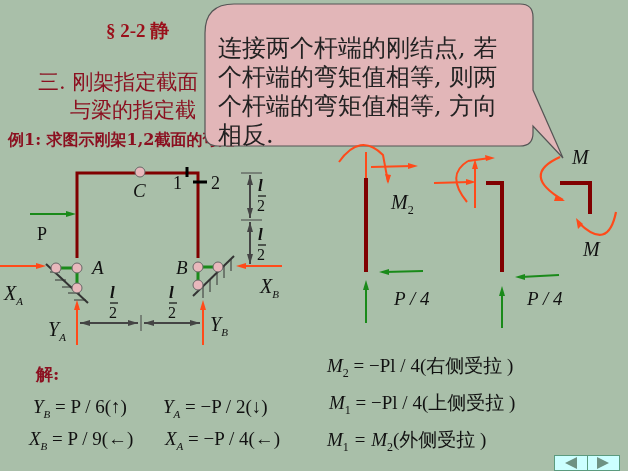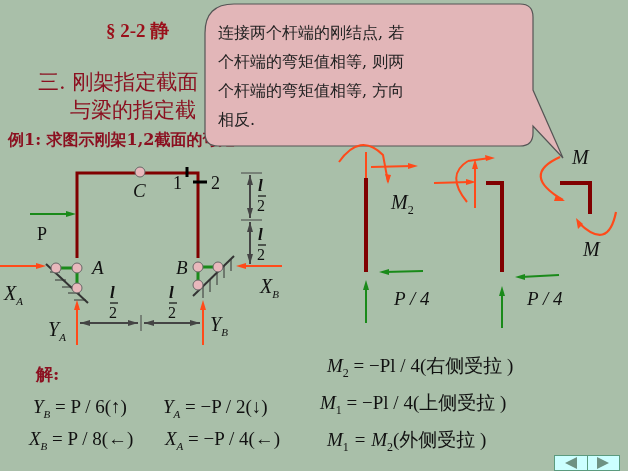--- a/index.html
+++ b/index.html
@@ -16,22 +16,22 @@
   }
   .subtitle {
     color: #8b1020; font-size: 21px; white-space: nowrap;
     font-family: "DejaVu Serif", serif;
   }
   .example {
     left: 8px; top: 130px; color: #8b1020; font-size: 16px; font-weight: bold;
     white-space: nowrap; font-family: "DejaVu Serif", serif;
   }
   .callout-text {
-    left: 218px; top: 18px; width: 300px;
-    color: #222; font-size: 16px; line-height: 29px;
+    left: 218px; top: 34px; width: 300px;
+    color: #222; font-size: 24px; line-height: 29px;
     font-family: "DejaVu Serif", serif;
   }
   .math { font-family: "Liberation Serif", "DejaVu Serif", serif; color: #111; white-space: nowrap; }
   .it { font-style: italic; }
   .sol-label { left: 36px; top: 363px; color: #8b1020; font-weight: bold; font-size: 17px; font-family: "DejaVu Serif", serif; }
   .eq { font-size: 19px; }
   .nav {
     left: 554px; top: 455px; width: 64px; height: 14px;
     background: #ccffff; border: 1px solid #5b9b7f; display: flex;
   }
@@ -205,25 +205,25 @@
 <div class="abs math it" style="left:391px;top:191px;font-size:20px;"><span>M</span><sub style="font-size:12px;font-style:normal">2</sub></div>
 <div class="abs math it" style="left:394px;top:288px;font-size:19px;">P / 4</div>
 <div class="abs math it" style="left:527px;top:288px;font-size:19px;">P / 4</div>
 <div class="abs math it" style="left:572px;top:146px;font-size:20px;">M</div>
 <div class="abs math it" style="left:583px;top:238px;font-size:20px;">M</div>
 
 <div class="abs sol-label">解:</div>
 
 <div class="abs math eq" style="left:33px;top:396px;"><span class="it">Y</span><sub class="it" style="font-size:11px">B</sub><span> = P / 6(↑)</span></div>
 <div class="abs math eq" style="left:163px;top:396px;"><span class="it">Y</span><sub class="it" style="font-size:11px">A</sub><span> = −P / 2(↓)</span></div>
-<div class="abs math eq" style="left:29px;top:428px;"><span class="it">X</span><sub class="it" style="font-size:11px">B</sub><span> = P / 8(←)</span></div>
+<div class="abs math eq" style="left:29px;top:428px;"><span class="it">X</span><sub class="it" style="font-size:11px">B</sub><span> = P / 9(←)</span></div>
 <div class="abs math eq" style="left:165px;top:428px;"><span class="it">X</span><sub class="it" style="font-size:11px">A</sub><span> = −P / 4(←)</span></div>
 
 <div class="abs math eq" style="left:327px;top:353px;text-align:right;"><span class="it">M</span><sub style="font-size:12px">2</sub><span> = −Pl / 4(右侧受拉 )</span></div>
-<div class="abs math eq" style="left:320px;top:390px;text-align:center;"><span class="it">M</span><sub style="font-size:12px">1</sub><span> = −Pl / 4(上侧受拉 )</span></div>
+<div class="abs math eq" style="left:329px;top:390px;text-align:center;"><span class="it">M</span><sub style="font-size:12px">1</sub><span> = −Pl / 4(上侧受拉 )</span></div>
 <div class="abs math eq" style="left:327px;top:427px;"><span class="it">M</span><sub style="font-size:12px">1</sub><span class="it"> = M</span><sub style="font-size:12px">2</sub><span>(外侧受拉 )</span></div>
 
 <div class="abs nav">
   <div class="nav-btn">
       <span class="tri-l"></span>
     </div>
   <div class="nav-btn">
       <span class="tri-r"></span>
     </div>
 </div>

